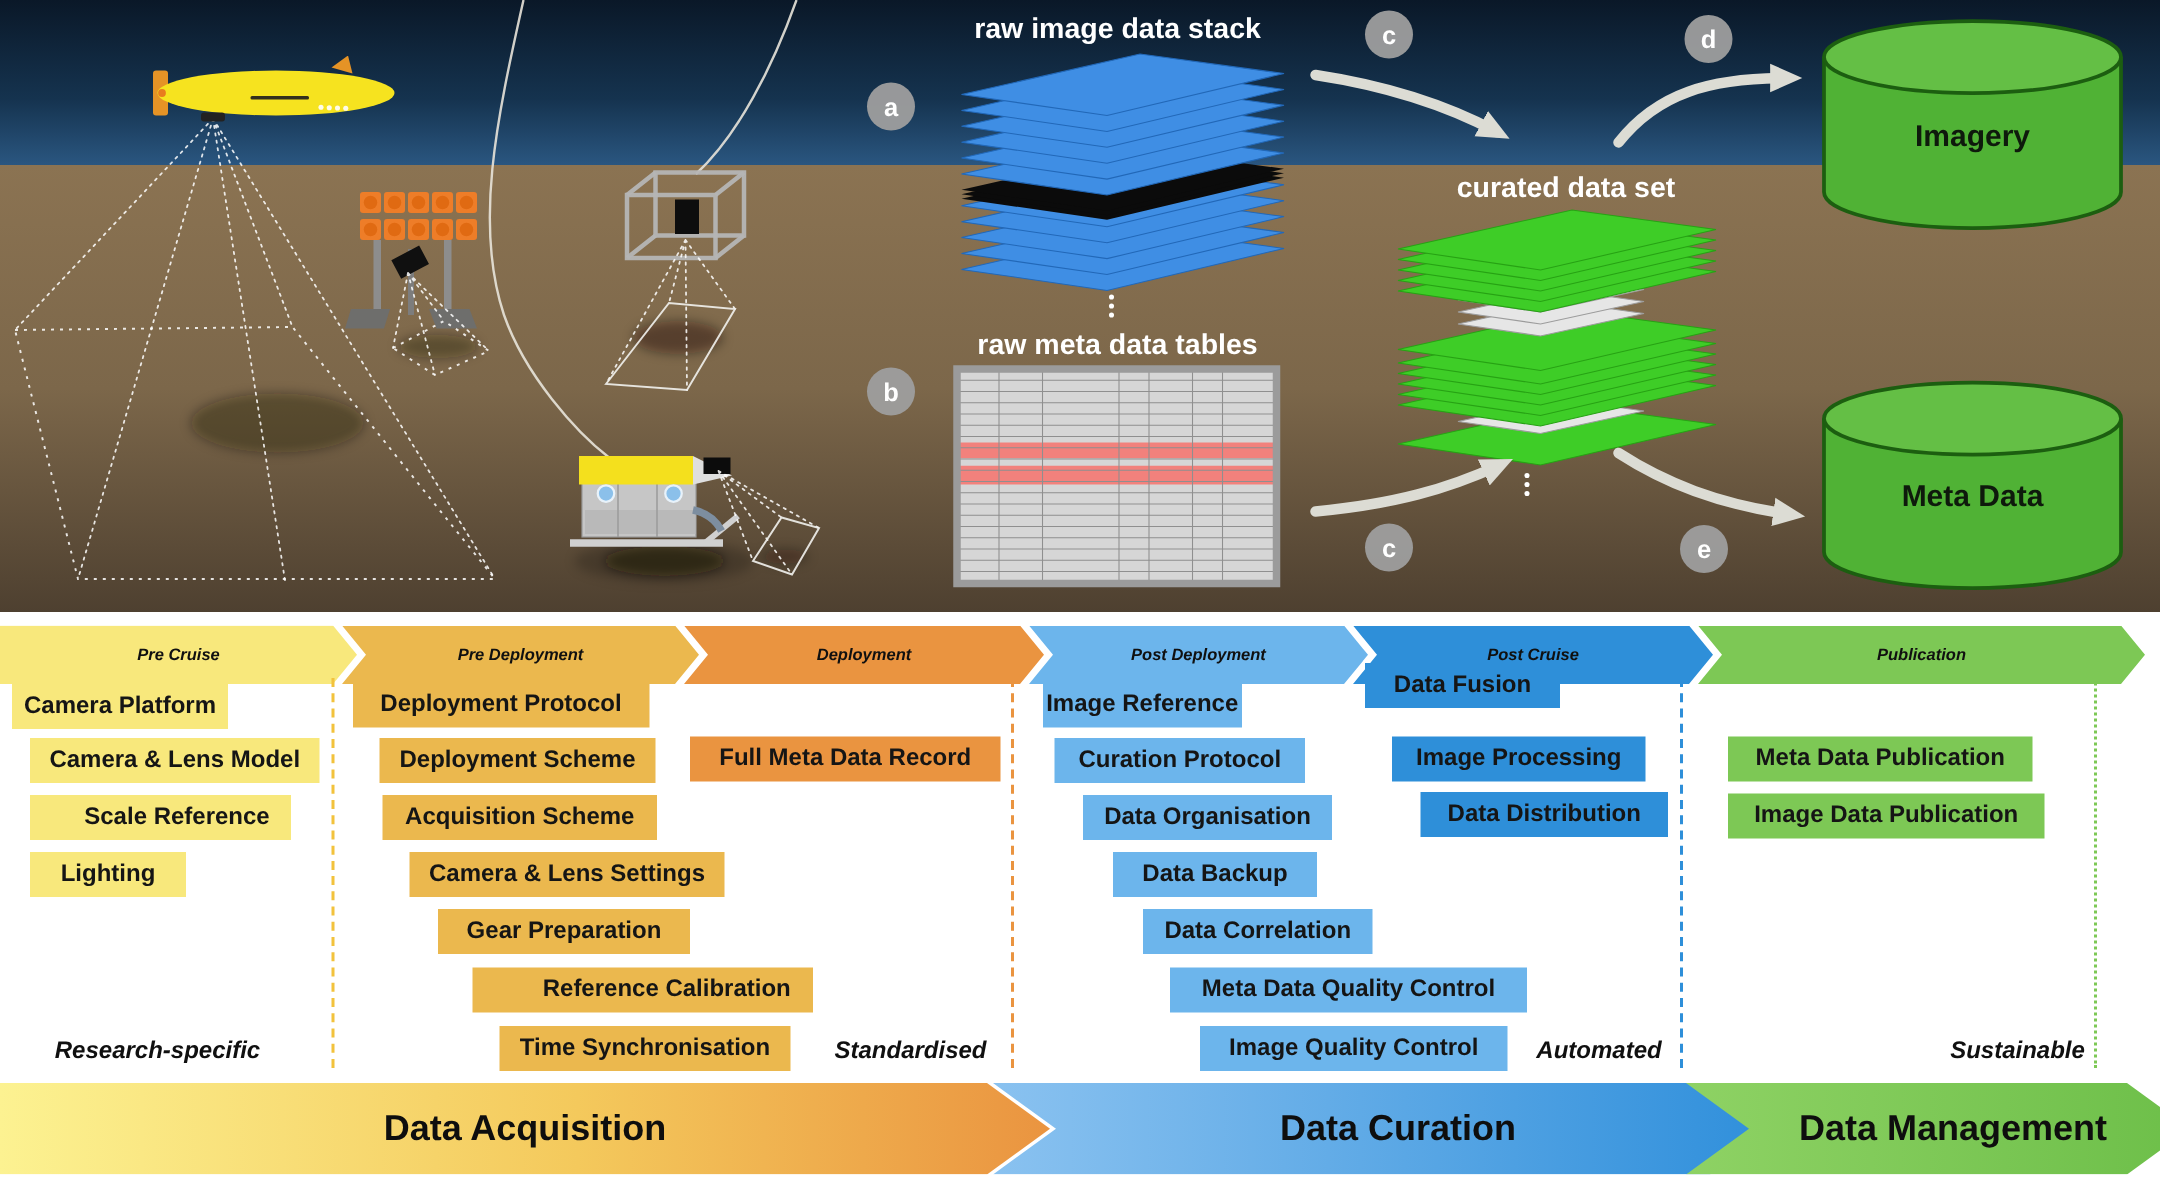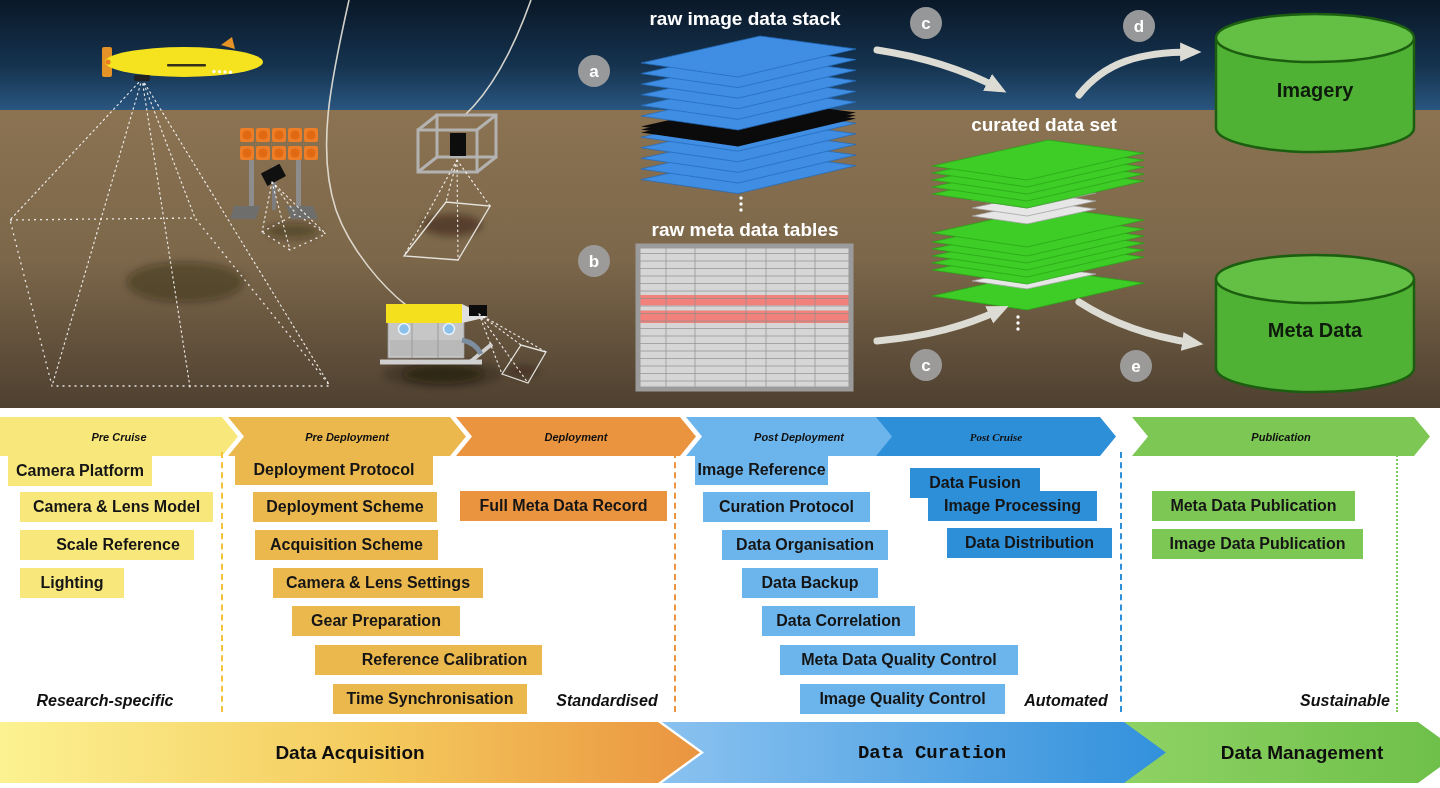--- a/index.html
+++ b/index.html
@@ -29,21 +29,21 @@
   .c-yellow{background:#f8e87c;}
   .c-gold{background:#ebb84e;}
   .c-orange{background:#ea9440;}
   .c-lblue{background:#6cb5ec;}
   .c-blue{background:#2e8fd9;}
   .c-green{background:#7dc855;}
   .sep{position:absolute;top:452px;height:260px;width:0;}
   .footer-label{position:absolute;top:692px;height:18px;width:220px;text-align:center;
                 font-style:italic;font-weight:600;font-size:16px;color:#101010;}
   .barrow{position:absolute;top:722px;height:61px;display:flex;align-items:center;justify-content:center;
-          font-weight:bold;font-size:19px;color:#0e0e0e;}
+          font-weight:bold;font-size:24px;color:#0e0e0e;}
   .barrow-first{clip-path:polygon(0 0,calc(100% - 42px) 0,100% 50%,calc(100% - 42px) 100%,0 100%);}
   .barrow-mid{clip-path:polygon(0 0,calc(100% - 42px) 0,100% 50%,calc(100% - 42px) 100%,0 100%,42px 50%);}
 </style>
 </head>
 <body>
 
 <div class="canvas">
 
   
   <svg width="1440" height="408" viewBox="0 0 1440 408">
@@ -320,21 +320,21 @@
       <ellipse cx="1315" cy="279" rx="99" ry="24" fill="#64bf45" stroke="#1c5e10" stroke-width="2.5"></ellipse>
       <text class="db-label" x="1315" y="337">Meta Data</text>
     </g>
   </svg>
 
   
   <div class="phase phase-first c-yellow" style="left:0;width:238px;">Pre Cruise</div>
   <div class="phase phase-mid c-gold" style="left:228px;width:238px;">Pre Deployment</div>
   <div class="phase phase-mid c-orange" style="left:456px;width:240px;">Deployment</div>
   <div class="phase phase-mid c-lblue" style="left:686px;width:226px;">Post Deployment</div>
-  <div class="phase phase-mid c-blue" style="left:876px;width:240px;font-family:Liberation Serif, serif;">Post Cruise</div>
+  <div class="phase phase-mid c-blue" style="left:902px;width:240px;">Post Cruise</div>
   <div class="phase phase-mid c-green" style="left:1132px;width:298px;">Publication</div>
 
   
   <div class="sep" style="left:221px;border-left:2px dashed #f2c23c;"></div>
   <div class="sep" style="left:674px;border-left:2px dashed #ea9440;"></div>
   <div class="sep" style="left:1120px;border-left:2px dashed #2e8fd9;"></div>
   <div class="sep" style="left:1396px;border-left:2px dotted #7dc855;"></div>
 
   
   <div class="task c-yellow" style="left:8px;top:456px;width:144px;">Camera Platform</div>
@@ -357,32 +357,32 @@
   
   <div class="task c-lblue" style="left:695px;top:455px;width:133px;">Image Reference</div>
   <div class="task c-lblue" style="left:703px;top:492px;width:167px;">Curation Protocol</div>
   <div class="task c-lblue" style="left:722px;top:530px;width:166px;">Data Organisation</div>
   <div class="task c-lblue" style="left:742px;top:568px;width:136px;">Data Backup</div>
   <div class="task c-lblue" style="left:762px;top:606px;width:153px;">Data Correlation</div>
   <div class="task c-lblue" style="left:780px;top:645px;width:238px;">Meta Data Quality Control</div>
   <div class="task c-lblue" style="left:800px;top:684px;width:205px;">Image Quality Control</div>
 
   
-  <div class="task c-blue" style="left:910px;top:468px;width:130px;">Data Fusion</div>
+  <div class="task c-blue" style="left:910px;top:442px;width:130px;">Data Fusion</div>
   <div class="task c-blue" style="left:928px;top:491px;width:169px;">Image Processing</div>
   <div class="task c-blue" style="left:947px;top:528px;width:165px;">Data Distribution</div>
 
   
   <div class="task c-green" style="left:1152px;top:491px;width:203px;">Meta Data Publication</div>
   <div class="task c-green" style="left:1152px;top:529px;width:211px;">Image Data Publication</div>
 
   
   <div class="footer-label" style="left:-5px;">Research-specific</div>
   <div class="footer-label" style="left:497px;">Standardised</div>
   <div class="footer-label" style="left:956px;">Automated</div>
   <div class="footer-label" style="left:1235px;">Sustainable</div>
 
   
   <div class="barrow barrow-first" style="left:0;width:700px;background:linear-gradient(90deg,#fcf291 0%,#f4c95c 55%,#ea9440 100%);">Data Acquisition</div>
-  <div class="barrow barrow-mid" style="left:662px;width:500px;padding-left:20px;background:linear-gradient(90deg,#8ac2f0,#2f8fdb);font-family:Liberation Mono, monospace;">Data Curation</div>
+  <div class="barrow barrow-mid" style="left:662px;width:500px;padding-left:20px;background:linear-gradient(90deg,#8ac2f0,#2f8fdb);">Data Curation</div>
   <div class="barrow barrow-mid" style="left:1124px;width:316px;padding-left:20px;background:linear-gradient(90deg,#8ed264,#6dbf49);">Data Management</div>
 
 </div>
 
 </body></html>

